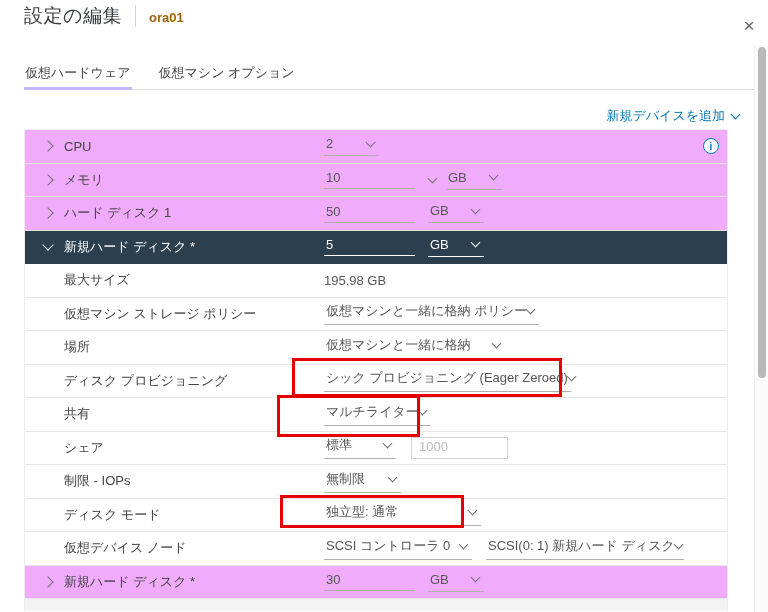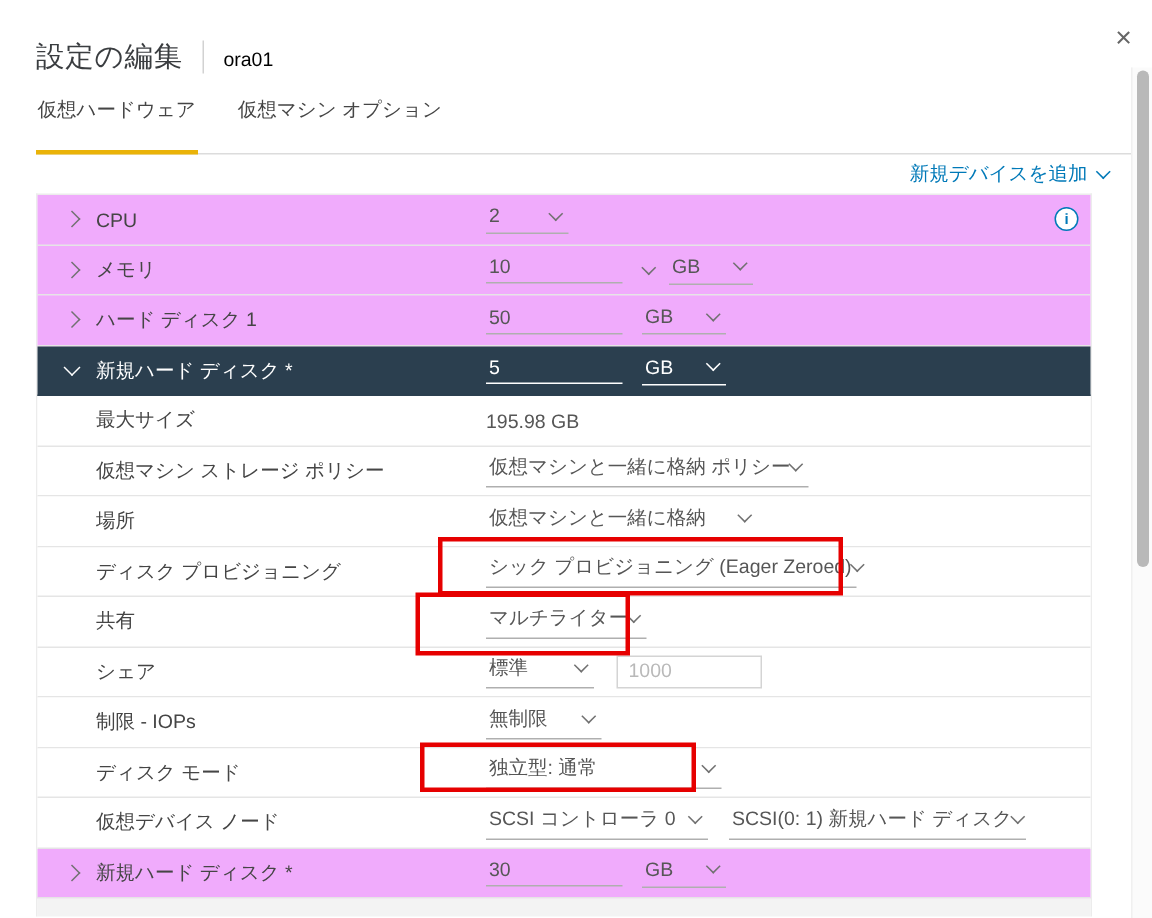--- a/index.html
+++ b/index.html
@@ -7,35 +7,35 @@
   body {
     position: relative;
     background: #ffffff;
     font-family: "Liberation Sans", "DejaVu Sans", sans-serif;
     font-size: 13px;
     color: #454545;
     overflow: hidden;
   }
 
   
-  .hdr { position:absolute; top:22px; left:24px; right:70px; height:32px; display:flex; align-items:center; }
+  .hdr { position:absolute; top:0; left:24px; right:70px; height:32px; display:flex; align-items:center; }
   .hdr .ttl { font-size:19px; font-weight:400; color:#3a3d40; letter-spacing:.5px; }
   .hdr .div { width:1px; height:22px; background:#d2d2d2; margin:0 13px; }
-  .hdr .vm  { font-size:13px; color:#000000; padding-top:3px; }
+  .hdr .vm  { font-size:13px; color:#a16207; padding-top:3px;font-weight:bold; }
   .close {
     position:absolute; top:16px; right:9px; width:20px; height:20px;
     background:none; border:0; font-size:19px; line-height:18px; color:#666;
     cursor:pointer; text-align:center; padding:0;
   }
 
   
   .tabs { position:absolute; top:59px; left:24px; right:14px; display:flex; gap:26px;
           border-bottom:1px solid #dcdcdc; }
   .tab { padding:5px 1px 7px; color:#454545; cursor:pointer; }
-  .tab.active { border-bottom:3px solid #eab308; margin-bottom:-1px; padding-bottom:18px; }
+  .tab.active { border-bottom:3px solid #c4b5fd; margin-bottom:-1px; padding-bottom:5px; }
 
   
   .addlink { position:absolute; top:107px; right:29px; display:flex; align-items:center; gap:7px;
              color:#0079b8; font-size:13px; cursor:pointer; }
 
   
   .cv { display:inline-block; width:7px; height:7px;
         border-right:1.4px solid #717171; border-bottom:1.4px solid #717171;
         transform:rotate(45deg); margin-top:-3px; flex:none; }
   .cv.right { transform:rotate(-45deg); margin-top:0; }

